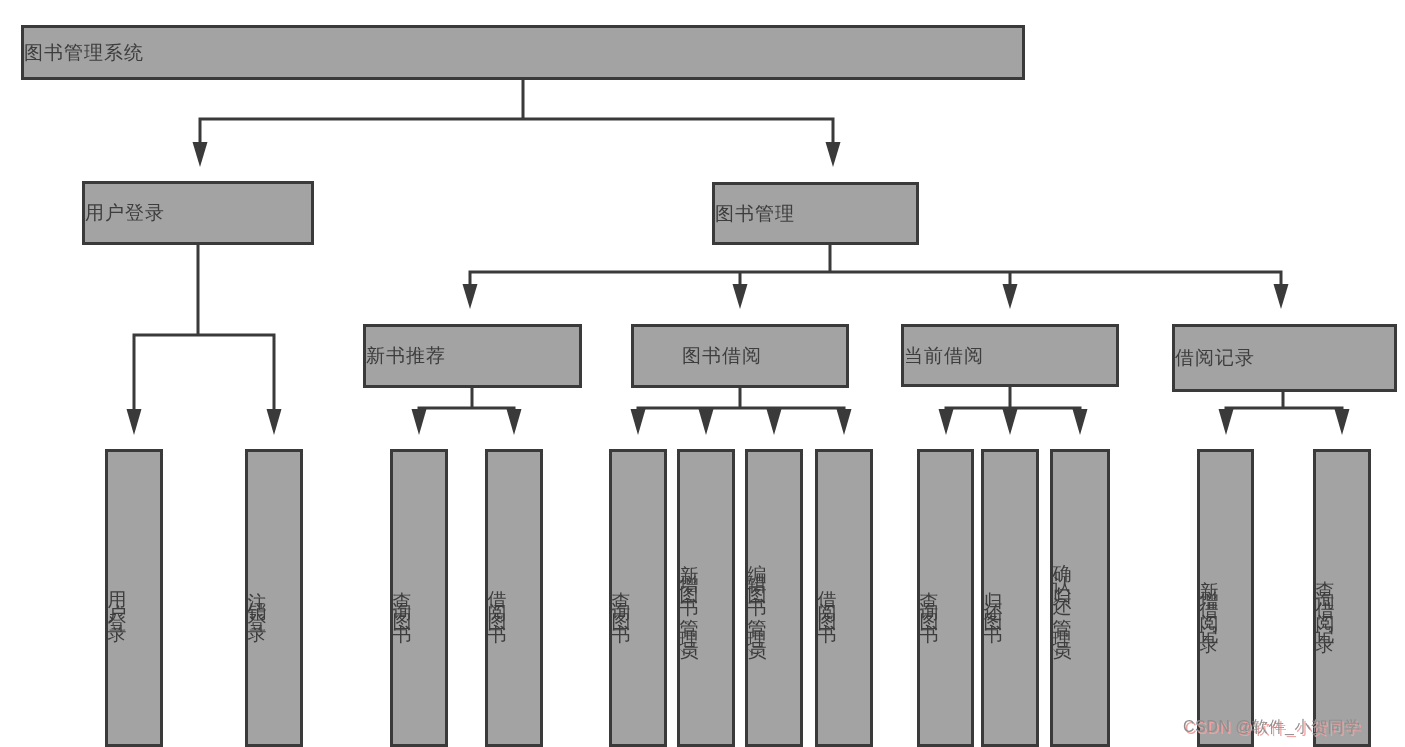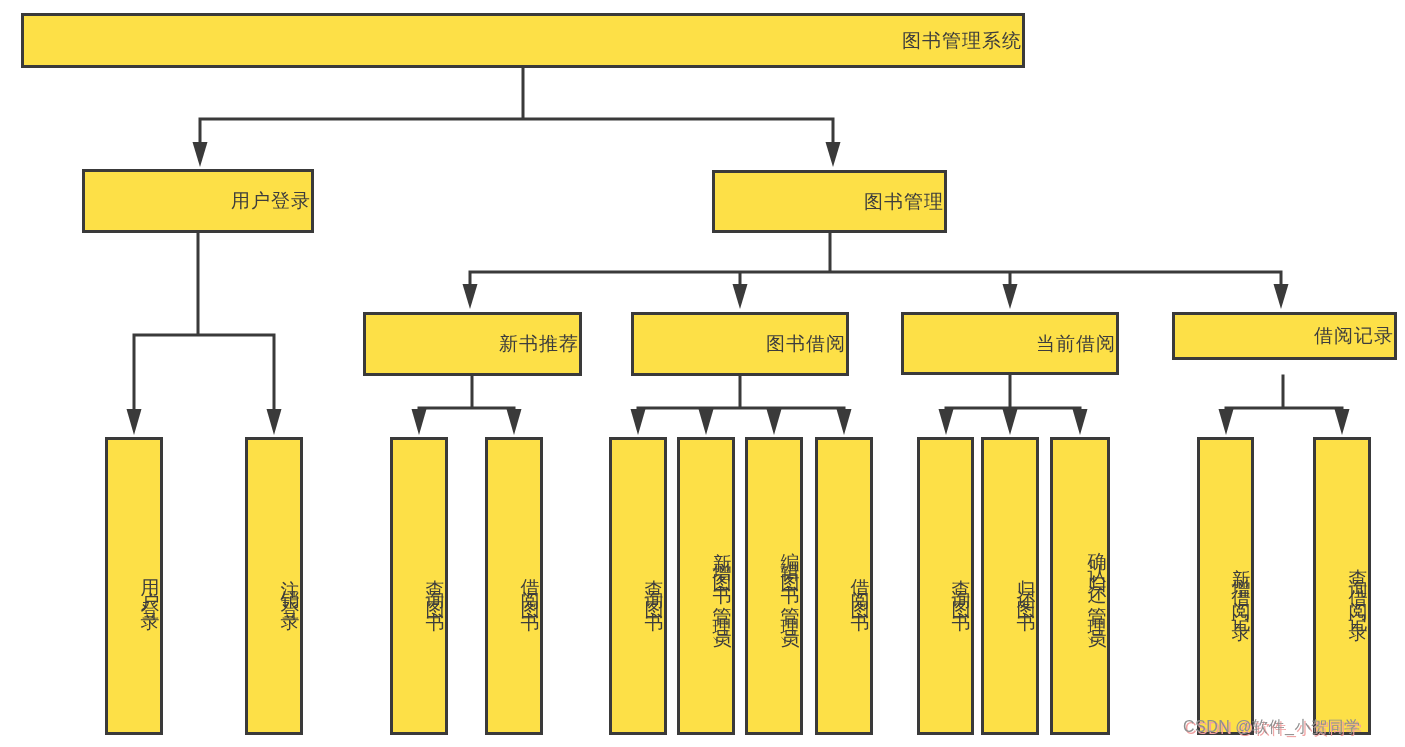--- a/index.html
+++ b/index.html
@@ -12,22 +12,22 @@
   html,body{margin:0;padding:0;background:var(--bg);}
   .stage{
     position:relative;width:1405px;height:747px;background:var(--bg);
     font-family:"Liberation Sans",sans-serif;overflow:hidden;
   }
   .connectors{position:absolute;left:0;top:0;width:1405px;height:747px;}
   .connectors path{stroke:var(--line);stroke-width:3;fill:none;stroke-linecap:square;}
   .connectors polygon{fill:var(--line);stroke:none;}
   .node{
     position:absolute;box-sizing:border-box;border:3px solid var(--line);
-    background:#fde047;display:flex;align-items:center;justify-content:flex-end;
-    color:var(--text);font-size:19px;text-align:center;
+    background:#a3a3a3;display:flex;align-items:center;justify-content:flex-start;
+    color:var(--text);font-size:19px;text-align:center;margin-top:12px;
   }
   .hnode{letter-spacing:1px;}
   .vnode span{
     writing-mode:vertical-rl;text-orientation:mixed;
     letter-spacing:11px;line-height:1;font-size:19px;
   }
   .watermark{
     position:absolute;left:1183px;top:717px;white-space:nowrap;
     font-size:16px;color:var(--wm);text-shadow:2px 2px 0 var(--wm-shadow);
     letter-spacing:0.5px;
@@ -88,34 +88,34 @@
     </g>
   </svg>
 
   <div class="node hnode" style="left:21px;top:13px;width:1004px;height:55px;">
     <span>图书管理系统</span>
   </div>
 
   <div class="node hnode" style="left:82px;top:169px;width:232px;height:64px;">
     <span>用户登录</span>
   </div>
-  <div class="node hnode" style="left:712px;top:170px;width:235px;height:63px;">
+  <div class="node hnode" style="left:712px;top:170px;width:207px;height:63px;">
     <span>图书管理</span>
   </div>
 
   <div class="node hnode" style="left:363px;top:312px;width:219px;height:64px;">
     <span>新书推荐</span>
   </div>
   <div class="node hnode" style="left:631px;top:312px;width:218px;height:64px;padding-left:48px;">
     <span>图书借阅</span>
   </div>
   <div class="node hnode" style="left:901px;top:312px;width:218px;height:63px;">
     <span>当前借阅</span>
   </div>
-  <div class="node hnode" style="left:1172px;top:312px;width:225px;height:48px;">
+  <div class="node hnode" style="left:1172px;top:312px;width:225px;height:68px;">
     <span>借阅记录</span>
   </div>
 
   <div class="node vnode" style="left:105px;top:437px;width:58px;height:298px;">
     <span>用户登录</span>
   </div>
   <div class="node vnode" style="left:245px;top:437px;width:58px;height:298px;">
     <span>注销登录</span>
   </div>
 

